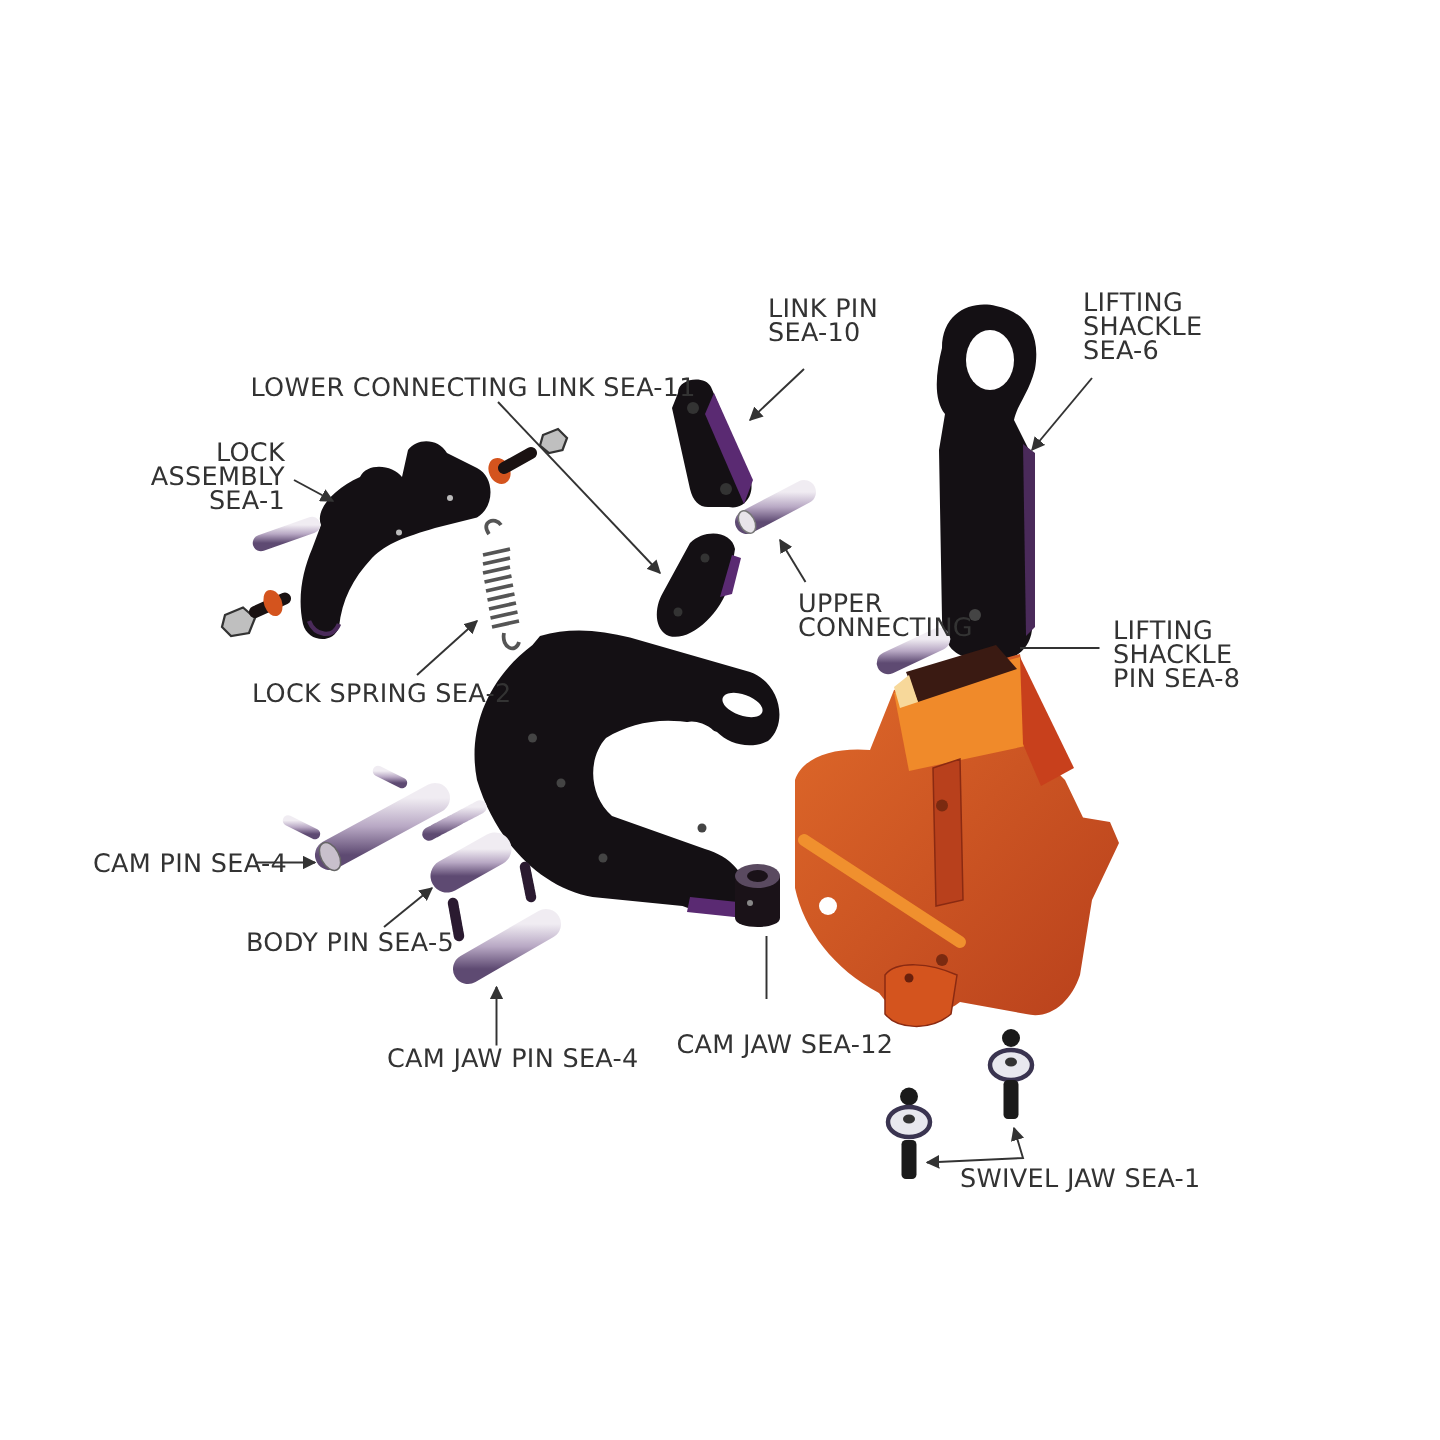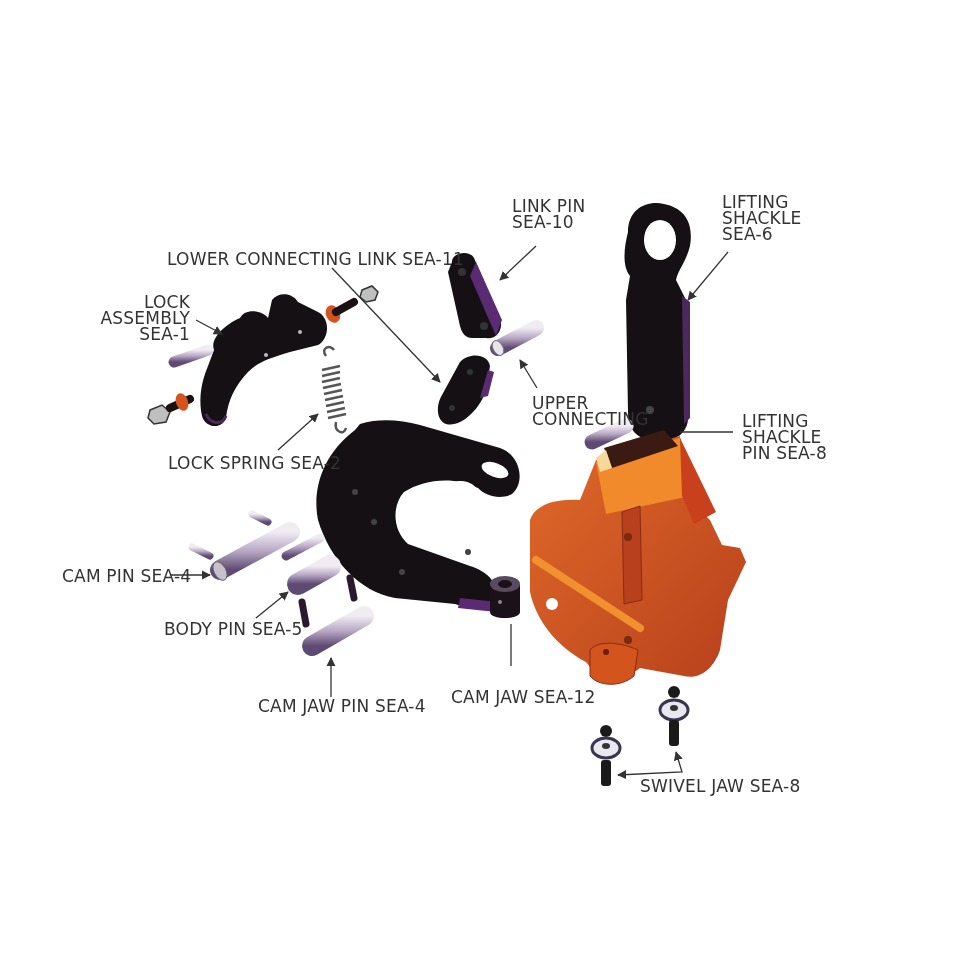--- a/index.html
+++ b/index.html
@@ -212,14 +212,14 @@
 <div class="label" style="left:142px; top:621px;margin-left:22px;">
   <span>BODY PIN SEA-5</span>
 </div>
 <div class="label" style="left:258px; top:698px;">
   <span>CAM JAW PIN SEA-4</span>
 </div>
 <div class="label" style="left:451px; top:674px;margin-top:15px;">
   <span>CAM JAW SEA-12</span>
 </div>
 <div class="label" style="left:640px; top:778px;">
-  <span>SWIVEL JAW SEA-8</span>
+  <span>SWIVEL JAW SEA-1</span>
 </div>
 
 </body></html>

